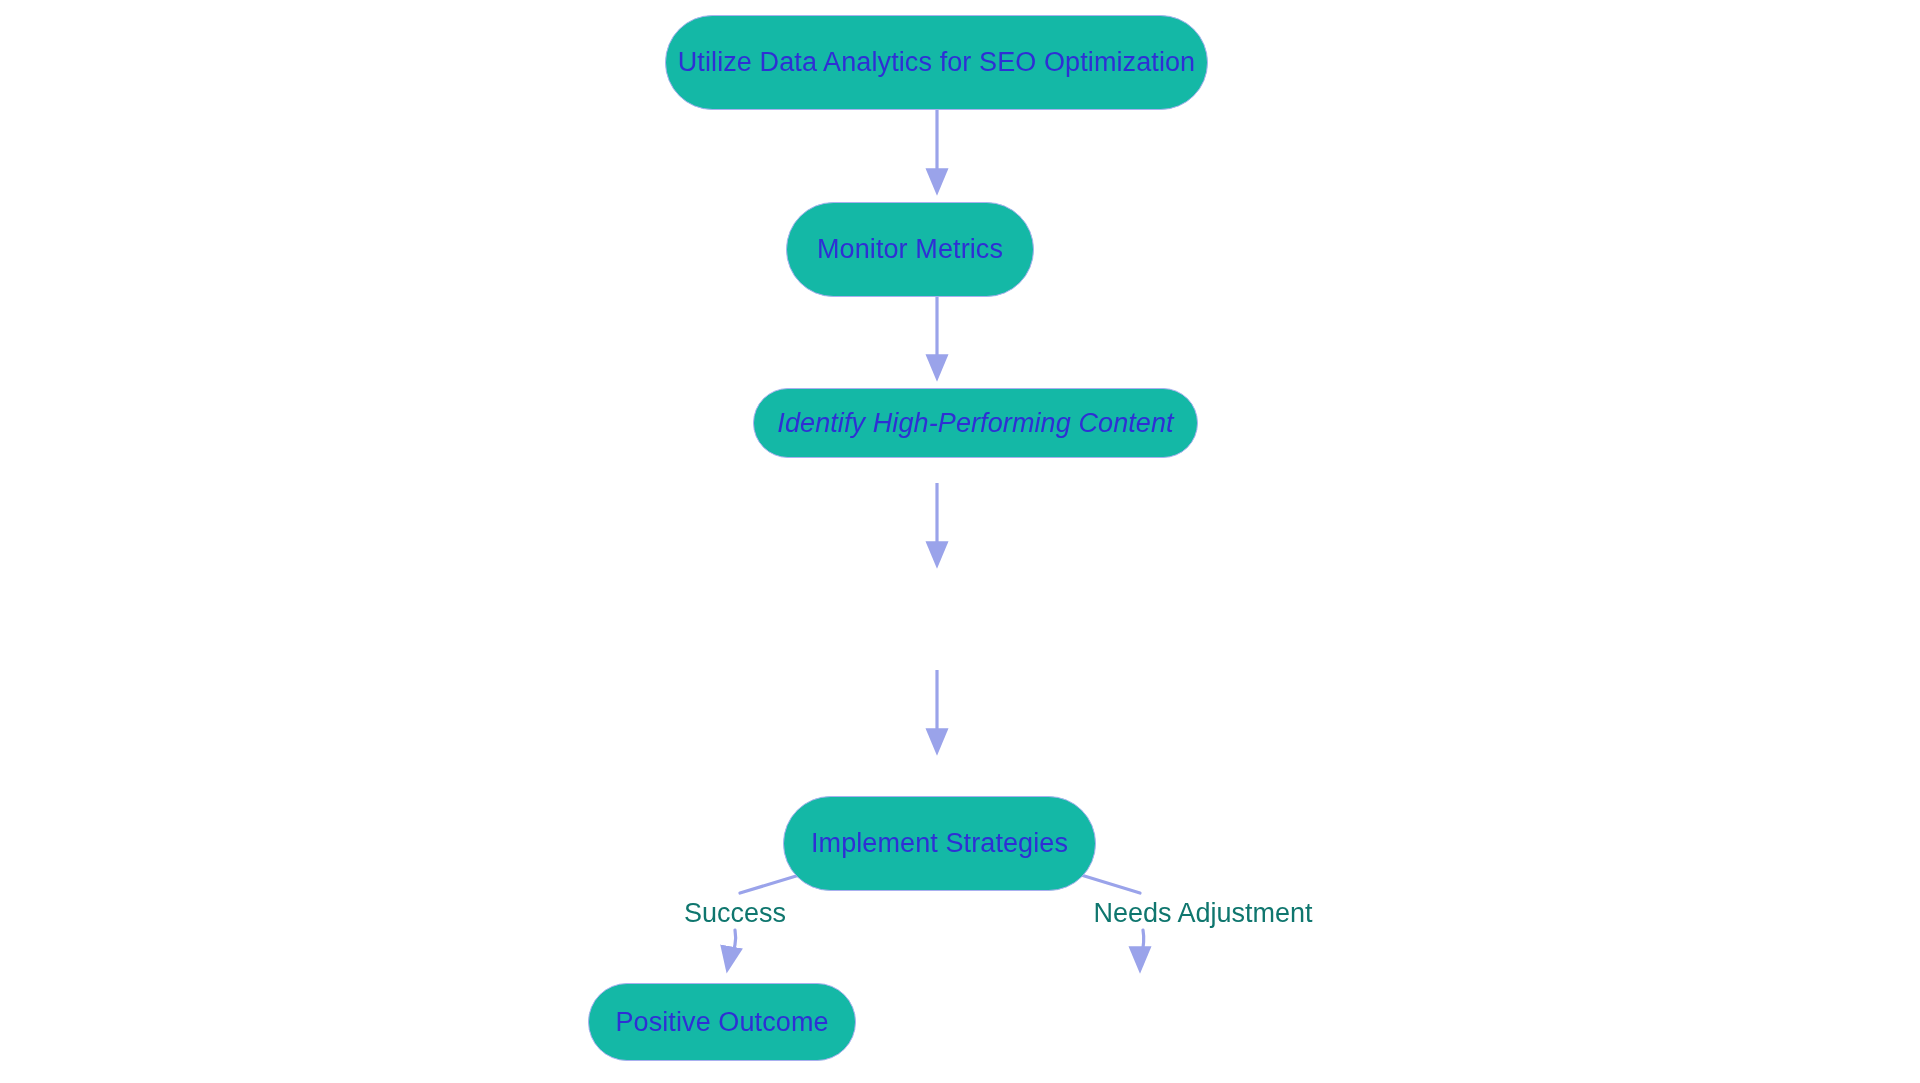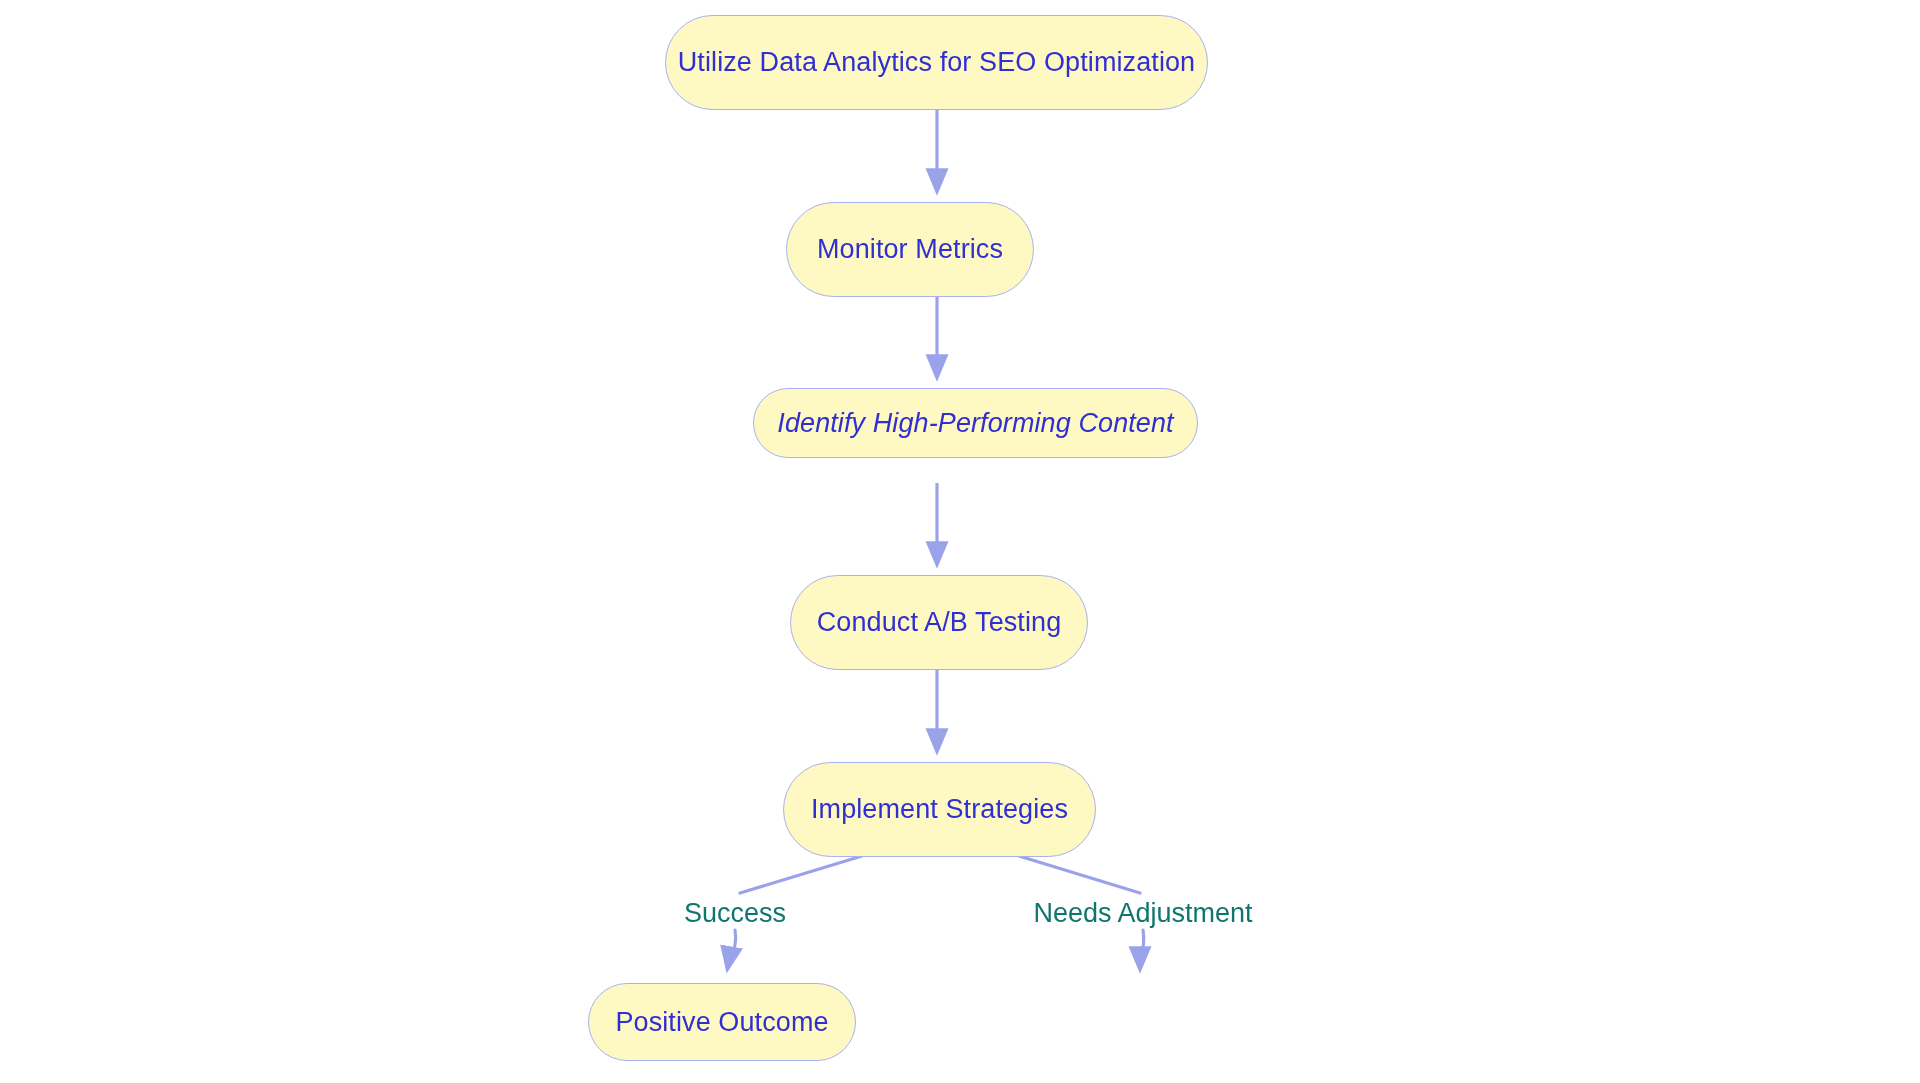--- a/index.html
+++ b/index.html
@@ -27,21 +27,21 @@
     width: 1920px;
     height: 1083px;
     pointer-events: none;
   }
   .node {
     position: absolute;
     box-sizing: border-box;
     display: flex;
     align-items: center;
     justify-content: center;
-    background: #fef9c3;
+    background: #14b8a6;
     border: 1.6px solid #a9b0ef;
     border-radius: 999px;
     color: #2f2fd4;
     font-size: 27px;
     font-weight: 400;
     letter-spacing: 0.1px;
     line-height: 1;
     white-space: nowrap;
     user-select: none;
   }
@@ -103,30 +103,27 @@
   </div>
 
   <div class="node" style="left:786px; top:202px; width:248px; height:95px;">
     <span class="node-label">Monitor Metrics</span>
   </div>
 
   <div class="node" style="left:753px; top:388px; width:445px; height:70px;font-style:italic;">
     <span class="node-label">Identify High-Performing Content</span>
   </div>
 
-  <div class="node" style="left:790px; top:575px; width:298px; height:95px;">
-    <span class="node-label">Conduct A/B Testing</span>
-  </div>
 
-  <div class="node" style="left:783px; top:762px; width:313px; height:95px;">
+  <div class="node" style="left:783px; top:796px; width:313px; height:95px;">
     <span class="node-label">Implement Strategies</span>
   </div>
 
   <div class="node" style="left:588px; top:983px; width:268px; height:78px;">
     <span class="node-label">Positive Outcome</span>
   </div>
 
 
   <span class="edge-label" style="left:735px; top:913px;">Success</span>
 
-  <span class="edge-label" style="left:1143px; top:913px;">Needs Adjustment</span>
+  <span class="edge-label" style="left:1203px; top:913px;">Needs Adjustment</span>
 
 </div>
 
 </body></html>

